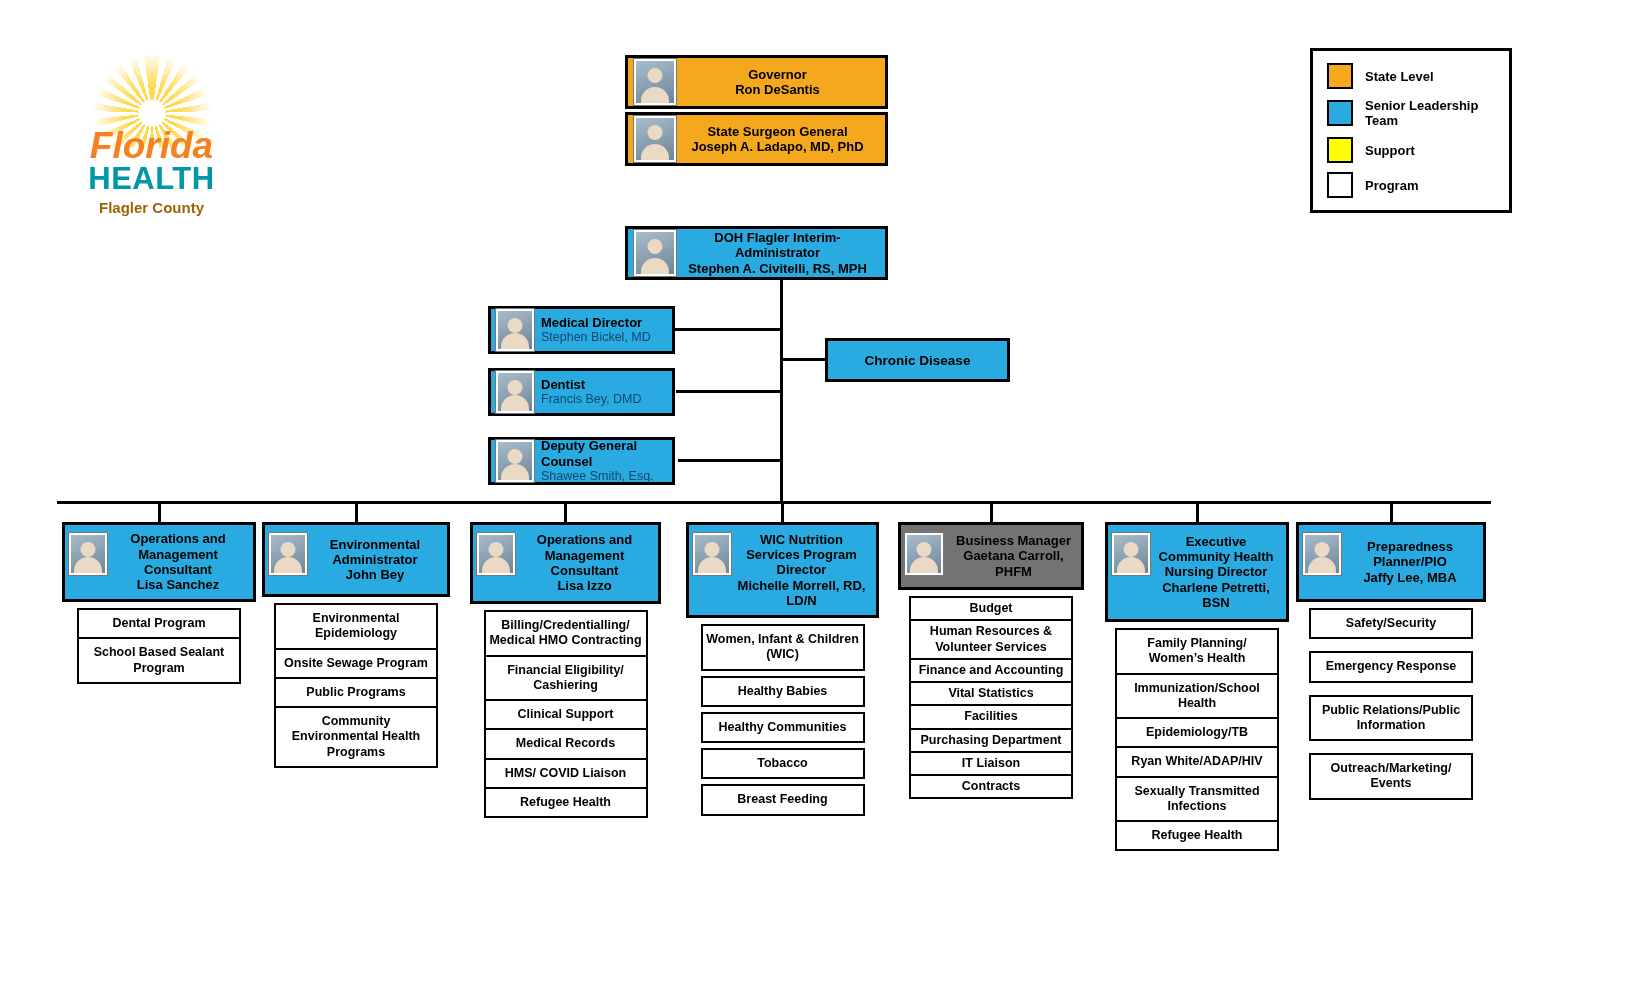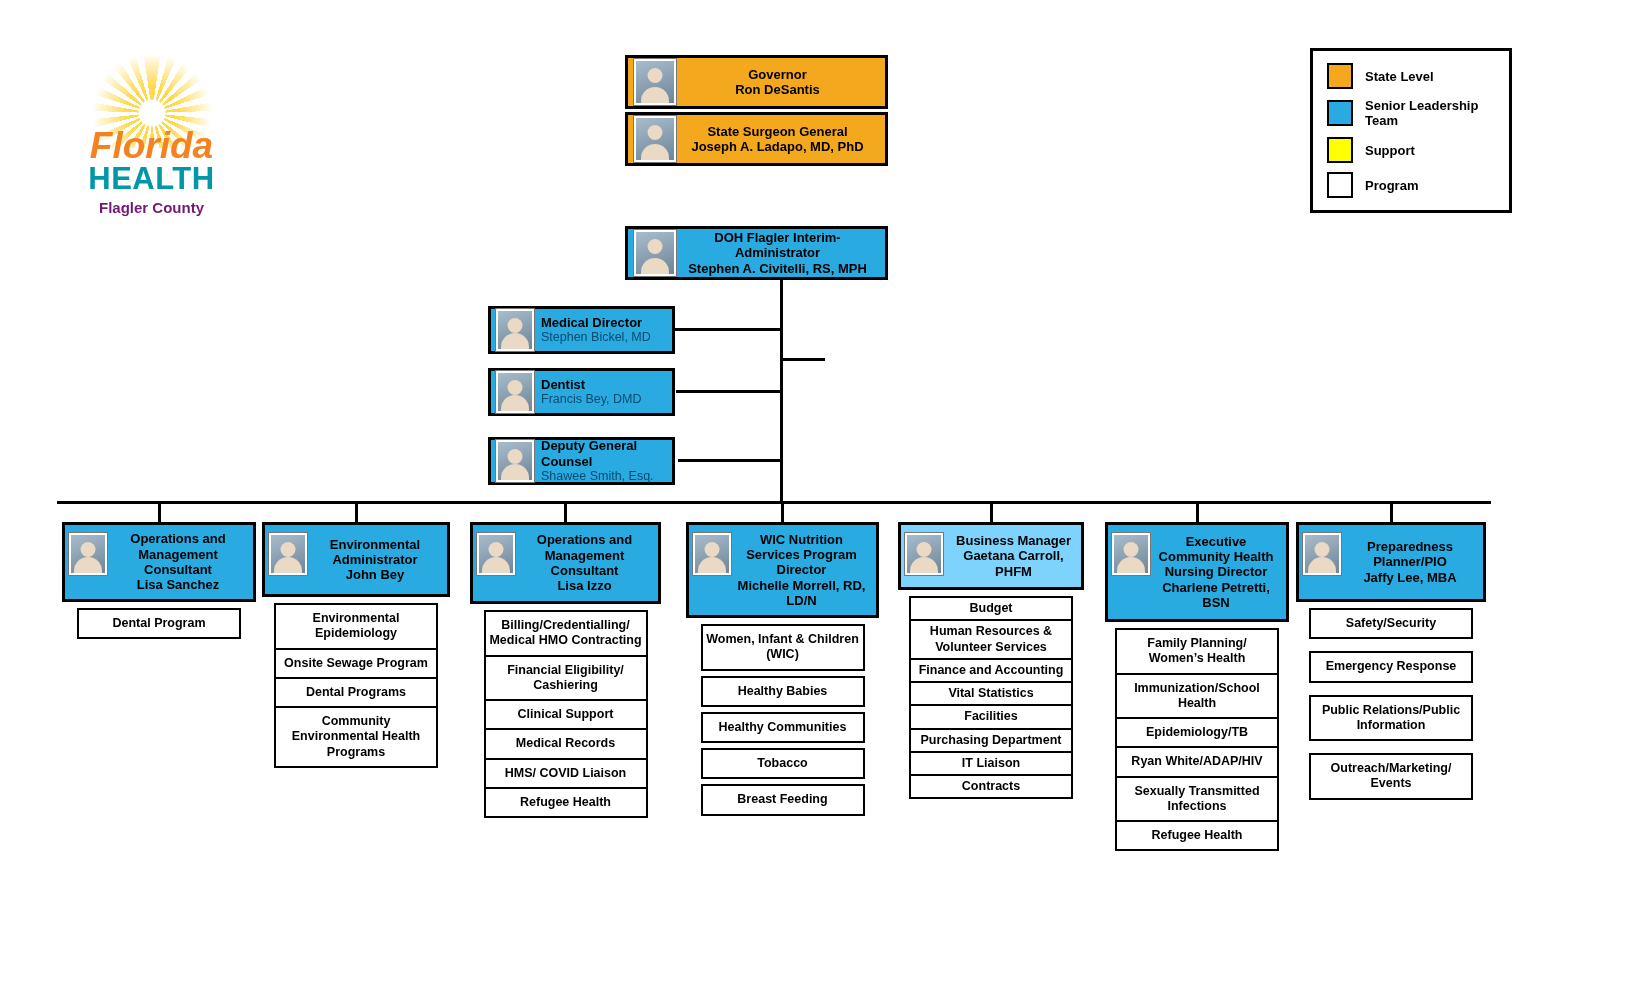--- a/index.html
+++ b/index.html
@@ -54,21 +54,21 @@
 
   .logo { position:absolute; left:64px; top:56px; width:175px; text-align:center; }
   .sun { width:150px; height:92px; margin:0 auto;
          background:
            radial-gradient(circle at 50% 62%, #fff 0 13px, rgba(255,255,255,0) 14px),
            radial-gradient(circle at 50% 62%, rgba(255,255,255,0) 26px, #fff 60px),
            repeating-conic-gradient(from 0deg at 50% 62%, #FFD94D 0 8deg, #fff 8deg 16deg); }
   .logo-florida { color:#F58220; font-size:37px; font-weight:bold; font-style:italic;
                   line-height:0.95; margin-top:-20px; position:relative; }
   .logo-health  { color:#0097A9; font-size:31px; font-weight:bold; letter-spacing:0.5px; line-height:1.05; }
-  .logo-county  { color:#701a75; font-size:15px; font-weight:bold; margin-top:3px; }
+  .logo-county  { color:#a16207; font-size:15px; font-weight:bold; margin-top:3px; }
 </style>
 </head>
 <body>
 
 <div class="stage">
 
   <div class="logo">
     <div class="sun"></div>
     <div class="logo-florida">Florida</div>
     <div class="logo-health">HEALTH</div>
@@ -145,46 +145,48 @@
     </div>
   </div>
   <div class="node side-node" style="top: 437px; background: rgb(41, 171, 226);">
     <div class="photo sm"></div>
     <div class="node-text">
       <div class="node-title">Deputy General Counsel</div>
       <div class="node-name">Shawee Smith, Esq.</div>
     </div>
   </div>
 
+  <div class="chronic" style="background: rgb(41, 171, 226);">Chronic Disease</div>
 
   <div class="column" style="left:62px;width:194px">
     <div class="col-header" style="min-height: 80px; background: rgb(41, 171, 226);">
       <div class="photo sm"></div>
       <div class="head-text">
         <div class="node-title">Operations and Management Consultant</div>
         <div class="node-name">Lisa Sanchez</div>
       </div>
     </div>
     <div class="programs collapse">
         <div class="program-box">Dental Program</div>
+        <div class="program-box">School Based Sealant Program</div>
       </div>
   </div>
 
   <div class="column" style="left:262px;width:188px">
     <div class="col-header" style="min-height: 75px; background: rgb(41, 171, 226);">
       <div class="photo sm"></div>
       <div class="head-text">
         <div class="node-title">Environmental Administrator</div>
         <div class="node-name">John Bey</div>
       </div>
     </div>
     <div class="programs collapse">
         <div class="program-box">Environmental Epidemiology</div>
         <div class="program-box">Onsite Sewage Program</div>
-        <div class="program-box">Dental Programs</div>
+        <div class="program-box">Public Programs</div>
         <div class="program-box">Community Environmental Health Programs</div>
       </div>
   </div>
 
   <div class="column" style="left:470px;width:191px">
     <div class="col-header" style="min-height: 82px; background: rgb(41, 171, 226);">
       <div class="photo sm"></div>
       <div class="head-text">
         <div class="node-title">Operations and Management Consultant</div>
         <div class="node-name">Lisa Izzo</div>
@@ -211,21 +213,21 @@
     <div class="programs smallgap">
         <div class="program-box">Women, Infant &amp; Children (WIC)</div>
         <div class="program-box">Healthy Babies</div>
         <div class="program-box">Healthy Communities</div>
         <div class="program-box">Tobacco</div>
         <div class="program-box">Breast Feeding</div>
       </div>
   </div>
 
   <div class="column" style="left:898px;width:186px">
-    <div class="col-header" style="min-height: 68px; background: #7dd3fc; gap: 7px;">
+    <div class="col-header" style="min-height: 68px; background: #737373; gap: 7px;">
       <div class="photo sm"></div>
       <div class="head-text">
         <div class="node-title">Business Manager</div>
         <div class="node-name">Gaetana Carroll, PHFM</div>
       </div>
     </div>
     <div class="programs collapse tight">
         <div class="program-box">Budget</div>
         <div class="program-box">Human Resources &amp; Volunteer Services</div>
         <div class="program-box">Finance and Accounting</div>

